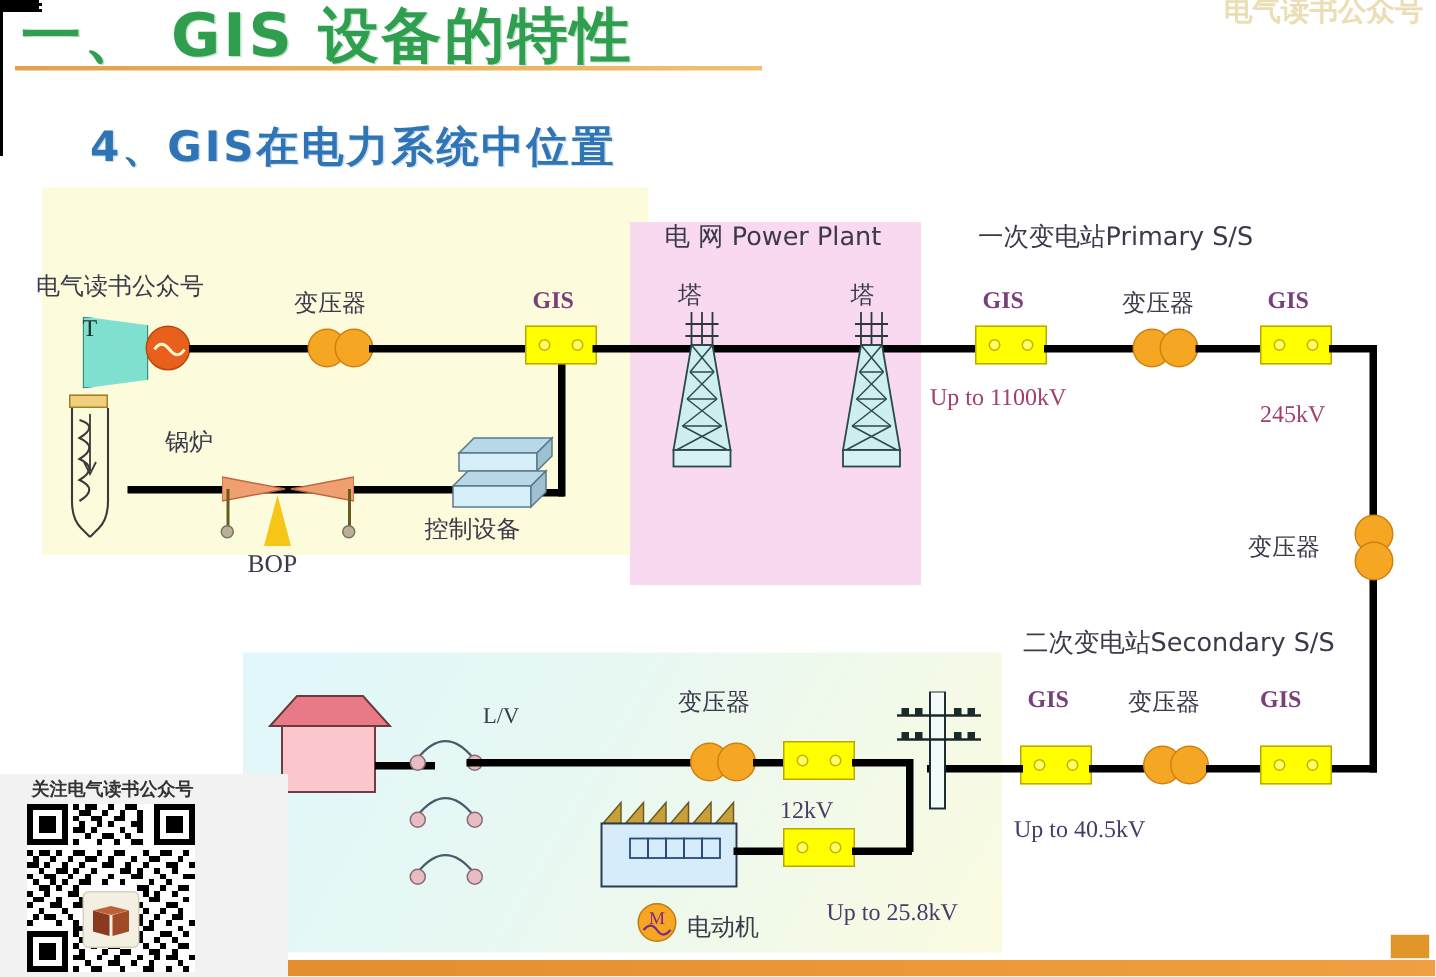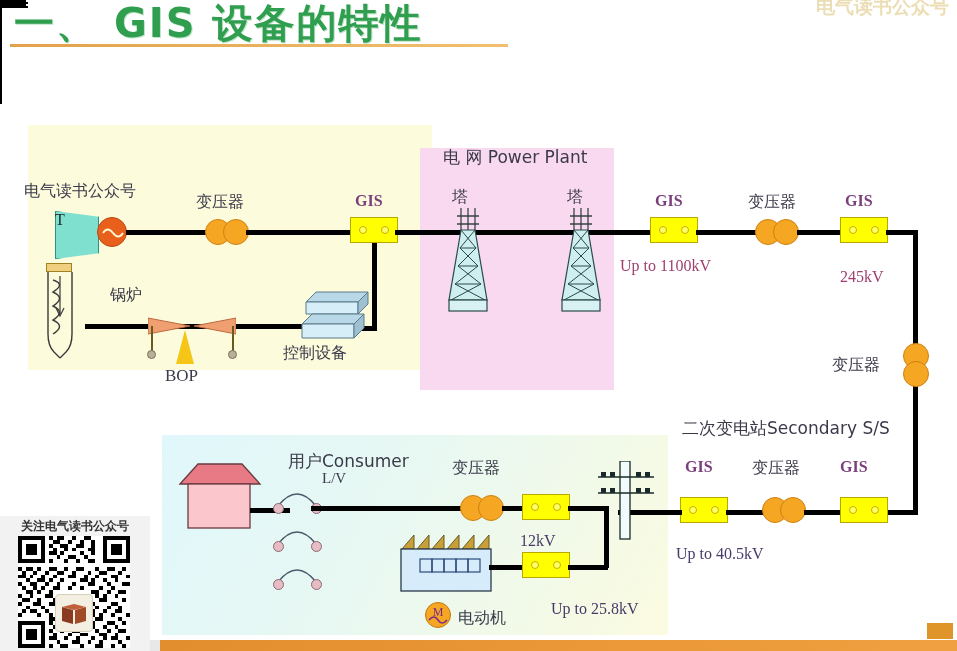--- a/index.html
+++ b/index.html
@@ -149,47 +149,48 @@
 
   
   .pole{position:absolute;}
 
   
   .bottom-bar{position:absolute;left:0;bottom:0;width:957px;height:11px;
     background:linear-gradient(to right,#e08a2a,#f0a040);}
   .bottom-bar-left{position:absolute;left:0;bottom:0;width:160px;height:11px;background:#e8e8e8;}
 
   
-  .qr-wrap{position:absolute;left:0;top:516px;width:150px;height:135px;background:#f2f2f2;overflow:hidden;}
+  .qr-wrap{position:absolute;left:0;top:516px;width:150px;height:135px;background:#f2f2f2;overflow:hidden;padding-left:42px;}
   .qr-title{position:absolute;left:2px;top:2px;width:146px;text-align:center;
     font-family:"DejaVu Sans",sans-serif;font-size:12px;font-weight:bold;color:#333;white-space:nowrap;}
   .qr-code{position:absolute;left:4px;top:20px;width:140px;height:112px;}
   .qr-badge{position:absolute;left:55px;top:78px;width:38px;height:38px;border-radius:4px;
     background:#f3efe2;border:1px solid #d8d0b8;box-sizing:border-box;}
   .wm-top{position:absolute;right:8px;top:-6px;
     font-family:"DejaVu Sans",sans-serif;font-size:19px;font-weight:bold;
     color:#e8d8a8;white-space:nowrap;opacity:.85;}
   .corner-br{position:absolute;right:4px;bottom:12px;width:26px;height:16px;
     background:#e0952a;clip-path:polygon(0 0,100% 0,100% 100%,0 100%);}
 </style>
 </head>
 <body>
 
 <div id="stage">
 
   <div class="title-main">一、 GIS 设备的特性</div>
   <div class="title-underline"></div>
+  <div class="title-sub">4、GIS在电力系统中位置</div>
 
   <div class="panel panel-plant"></div>
   <div class="panel panel-line"></div>
   <div class="panel panel-consumer"></div>
 
   <div class="cap cap-cn cap-line">电 网 Power Plant</div>
+  <div class="cap cap-cn cap-primary">一次变电站Primary S/S</div>
   <div class="cap cap-cn cap-secondary">二次变电站Secondary S/S</div>
-  <div class="cap cap-cn cap-consumer">用户Consumer</div>
   <div class="cap cap-lv">L/V</div>
 
   <div class="lbl lbl-cn" style="left:24px;top:181px;">电气读书公众号</div>
 
   <div class="turbine" style="left:55px;top:211px;"></div>
   <div class="turbine-t" style="left:55px;top:211px;">T</div>
 
   <div class="gen" style="left:97px;top:217px;">
     <svg class="sine" viewBox="0 0 22 12">
       <path d="M1 6 Q5.5 -1 11 6 Q16.5 13 21 6" fill="none" stroke="#fff8d0" stroke-width="2"></path>

